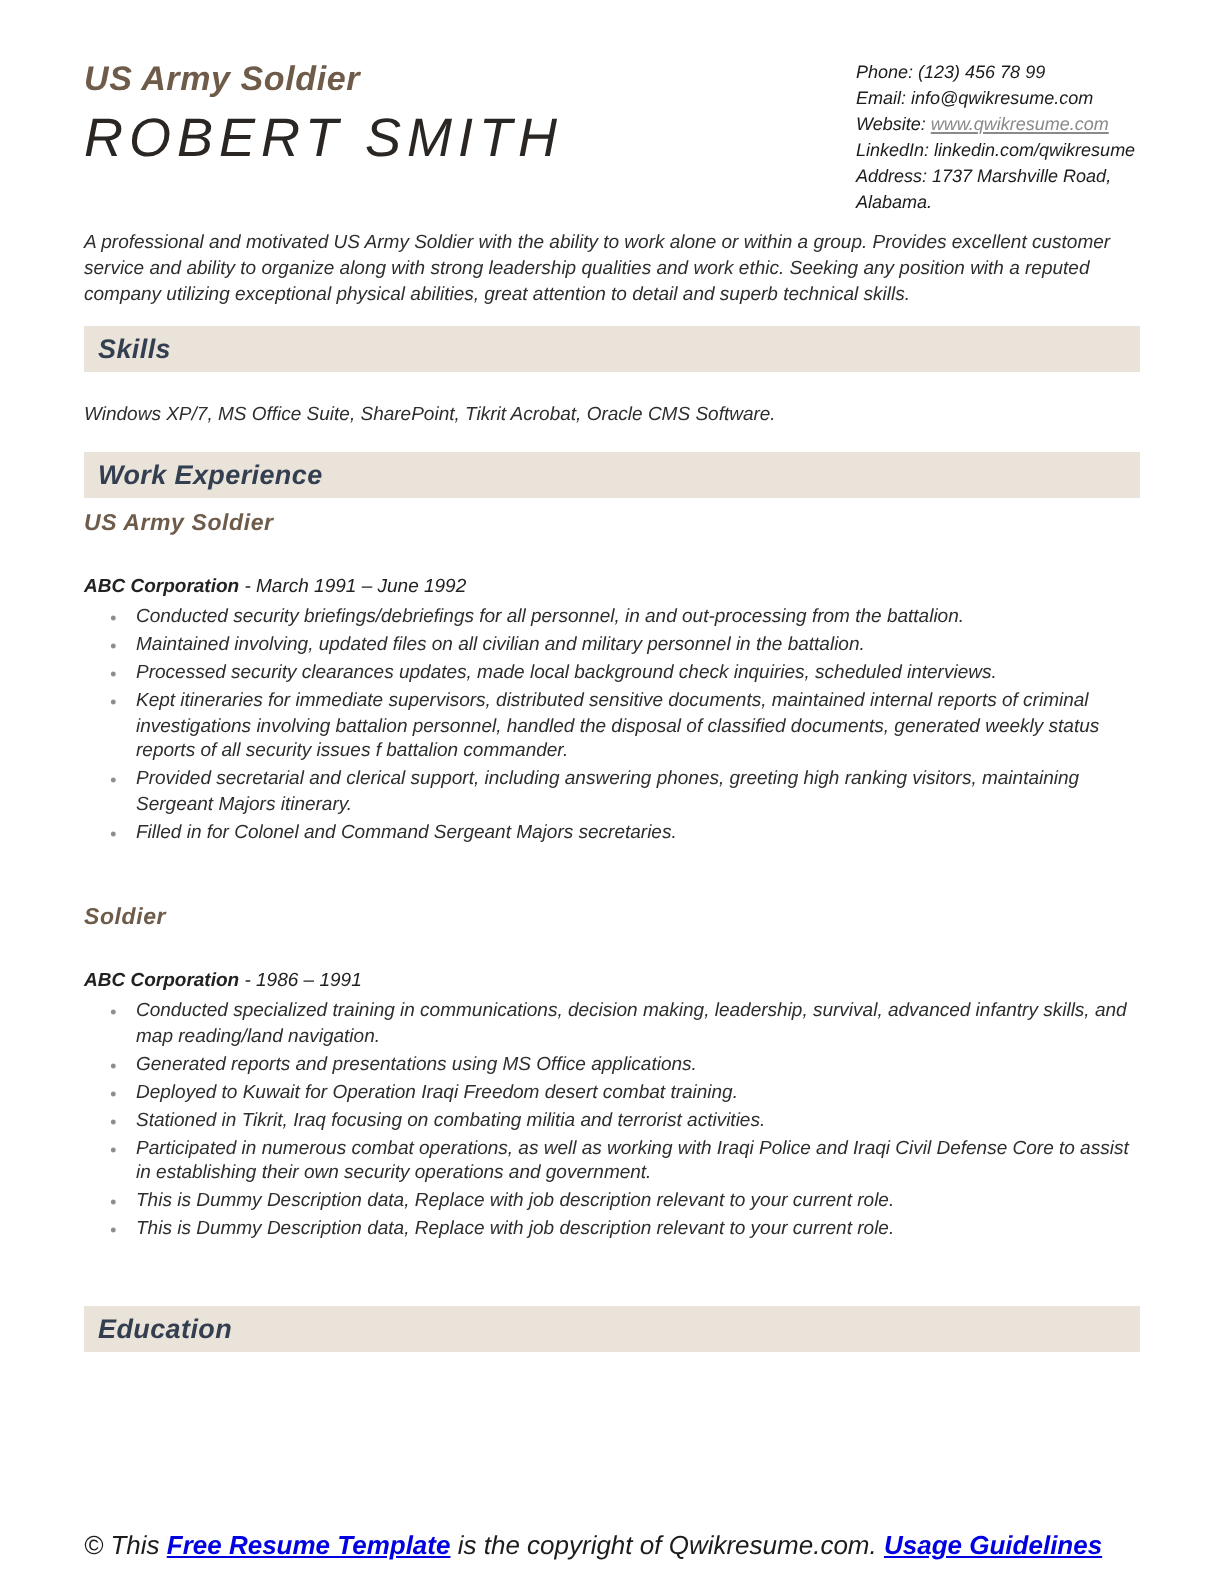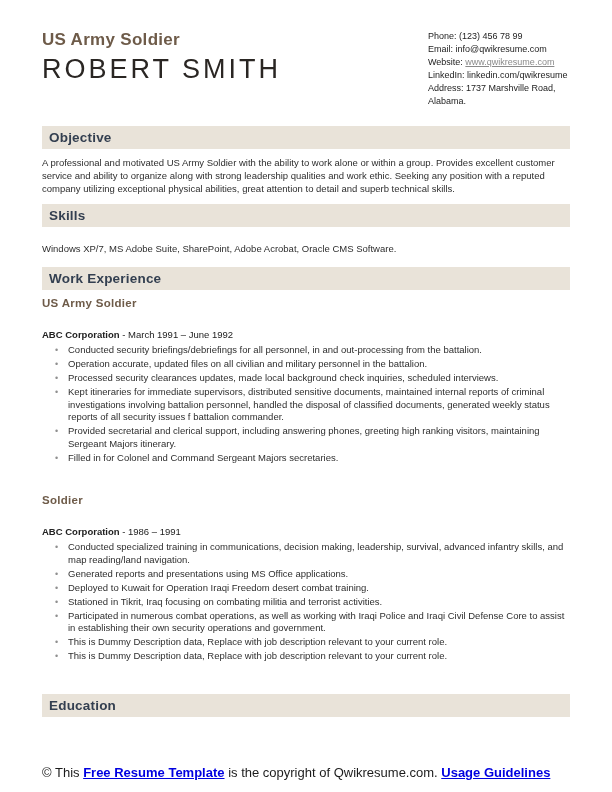--- a/index.html
+++ b/index.html
@@ -4,20 +4,21 @@
 <style>
   * { margin:0; padding:0; box-sizing:border-box; }
   html,body { background:#ffffff; }
   body { font-family:"Liberation Sans","DejaVu Sans",sans-serif; color:#2f2f2f; }
   .page {
     position:relative;
     width:612px; height:792px;
     background:#ffffff;
     padding:30px 42px 0 42px;
     overflow:hidden;
+    font-style:italic;
   }
 
   
   .header { display:flex; justify-content:space-between; align-items:flex-start; }
   .role-title { color:#6e5b49; font-size:17px; font-weight:bold; letter-spacing:.3px; }
   .person-name { color:#2a2623; font-size:27px; font-weight:400; letter-spacing:3px; margin-top:4px; }
   .contact { width:142px; text-align:left; font-size:9px; line-height:13px; color:#1c1c1c; }
   .contact a { color:#8a8a8a; text-decoration:underline; }
 
   
@@ -74,37 +75,36 @@
     </div>
     <div class="contact">
       <div>Phone: (123) 456 78 99</div>
       <div>Email: info@qwikresume.com</div>
       <div><span>Website: </span><a href="#">www.qwikresume.com</a></div>
       <div>LinkedIn: linkedin.com/qwikresume</div>
       <div>Address: 1737 Marshville Road, Alabama.</div>
     </div>
   </div>
 
-  <div class="section-bar bar-objective">Objective</div>
   <div class="paragraph">A professional and motivated US Army Soldier with the ability to work alone or within a group. Provides excellent customer service and ability to organize along with strong leadership qualities and work ethic. Seeking any position with a reputed company utilizing exceptional physical abilities, great attention to detail and superb technical skills.</div>
 
   <div class="section-bar bar-skills">Skills</div>
-  <div class="skills-text">Windows XP/7, MS Adobe Suite, SharePoint, Adobe Acrobat, Oracle CMS Software.</div>
+  <div class="skills-text">Windows XP/7, MS Office Suite, SharePoint, Tikrit Acrobat, Oracle CMS Software.</div>
 
   <div class="section-bar bar-work">Work Experience</div>
 
   <div class="job">
     <div class="job-title">US Army Soldier</div>
     <div class="company-line">
       <span class="company-name">ABC Corporation</span>
       <span>- March 1991 – June 1992</span>
     </div>
     <ul class="bullets">
       <li>Conducted security briefings/debriefings for all personnel, in and out-processing from the battalion.</li>
-      <li>Operation accurate, updated files on all civilian and military personnel in the battalion.</li>
+      <li>Maintained involving, updated files on all civilian and military personnel in the battalion.</li>
       <li>Processed security clearances updates, made local background check inquiries, scheduled interviews.</li>
       <li>Kept itineraries for immediate supervisors, distributed sensitive documents, maintained internal reports of criminal investigations involving battalion personnel, handled the disposal of classified documents, generated weekly status reports of all security issues f battalion commander.</li>
       <li>Provided secretarial and clerical support, including answering phones, greeting high ranking visitors, maintaining Sergeant Majors itinerary.</li>
       <li>Filled in for Colonel and Command Sergeant Majors secretaries.</li>
     </ul>
   </div>
 
   <div class="job">
     <div class="job-title">Soldier</div>
     <div class="company-line">

